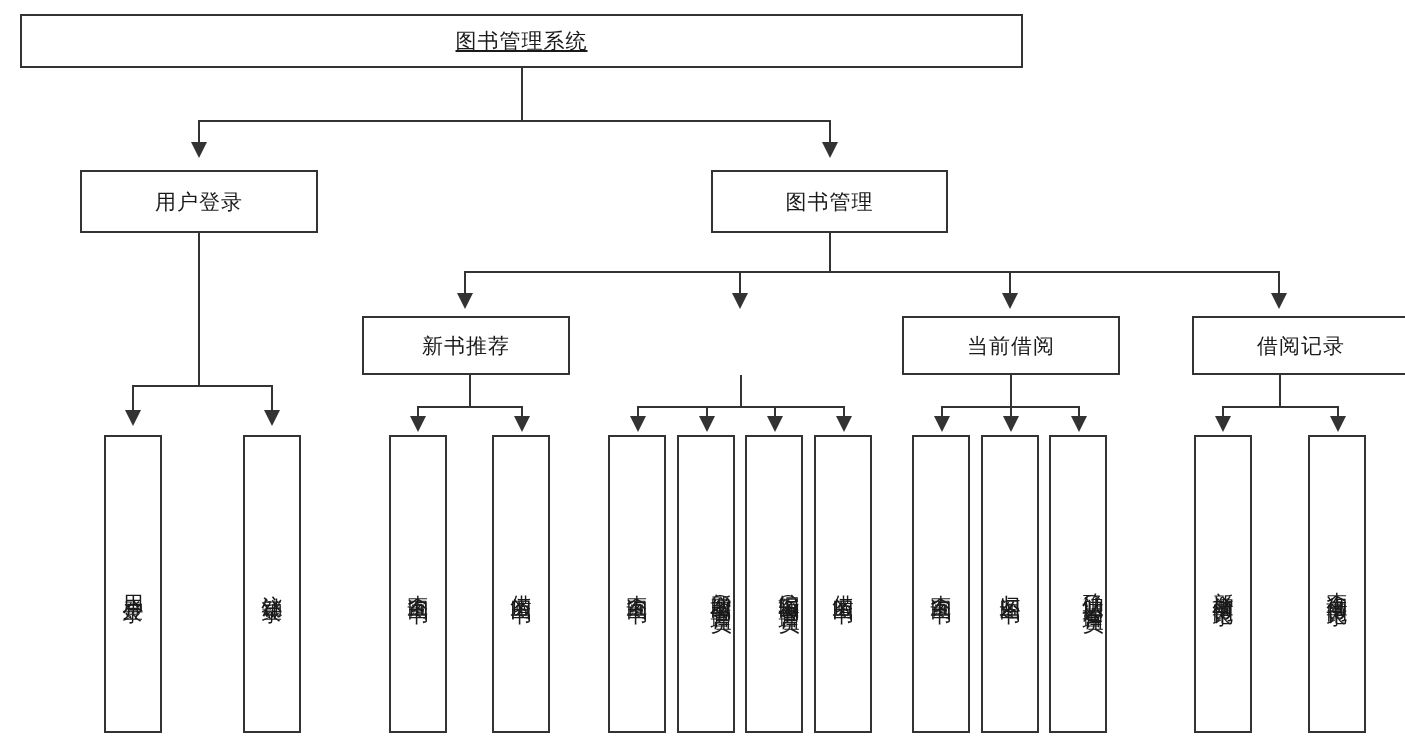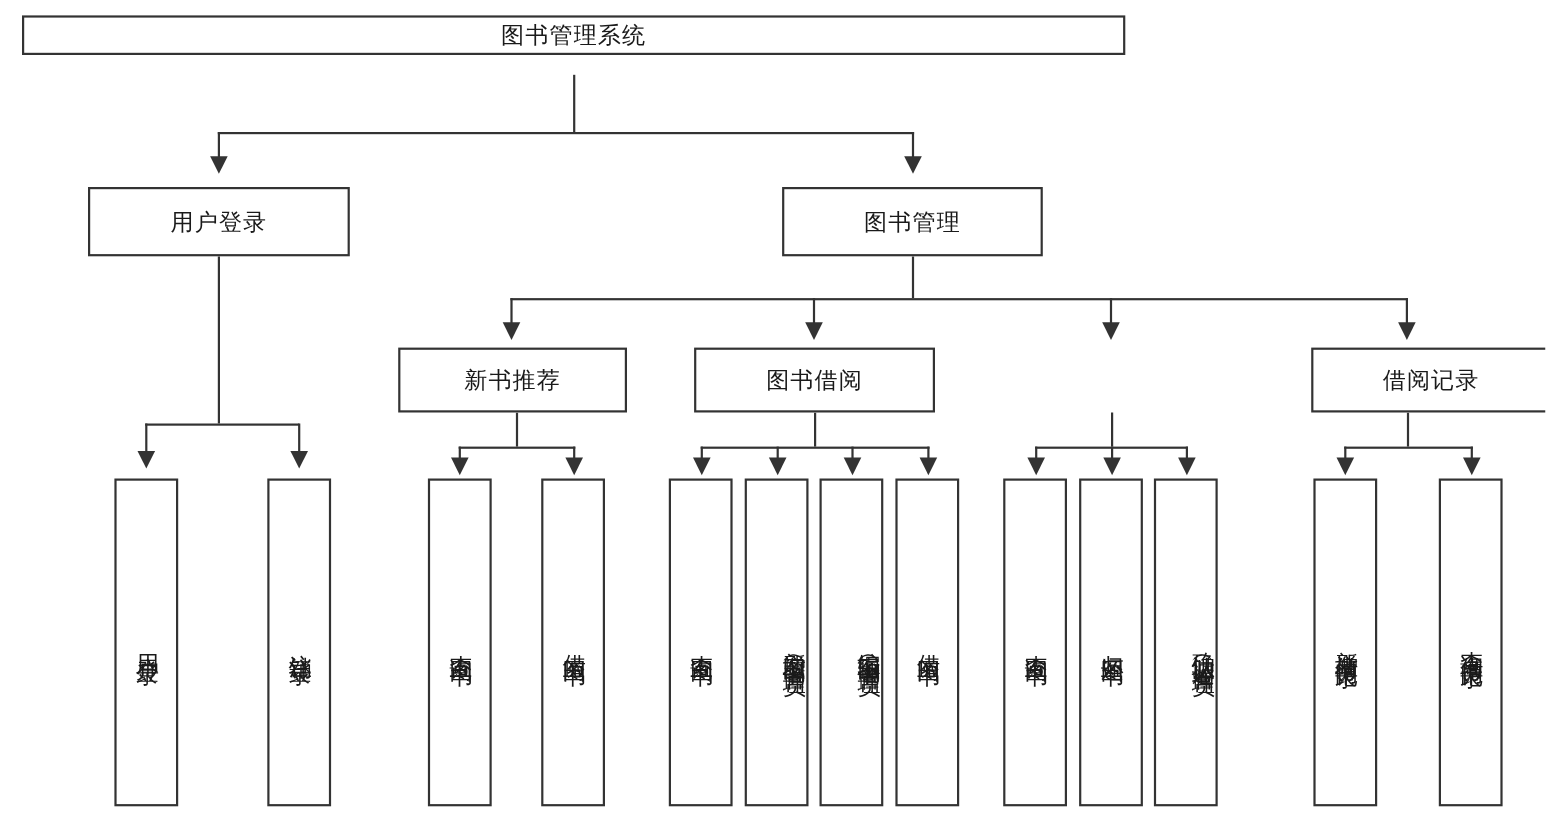--- a/index.html
+++ b/index.html
@@ -76,21 +76,21 @@
     color: #c2c2c2;
     white-space: nowrap;
     z-index: 5;
   }
 </style>
 </head>
 <body>
 
 <div id="canvas">
 
-  <div class="node h" style="left:20px; top:14px; width:1003px; height:36px;">图书管理系统</div>
+  <div class="node h" style="left:20px; top:14px; width:1003px; height:54px;text-decoration:underline;">图书管理系统</div>
 
   <div class="edge vline" style="left:521px; top:68px; height:52px;"></div>
 
   <div class="edge hline" style="left:198px; top:120px; width:633px;"></div>
 
   <div class="edge vline" style="left:198px; top:120px; height:28px;"></div>
   <div class="arrow" style="left:191px; top:142px;"></div>
   <div class="edge vline" style="left:829px; top:120px; height:28px;"></div>
   <div class="arrow" style="left:822px; top:142px;"></div>
 
@@ -113,21 +113,21 @@
   <div class="edge vline" style="left:464px; top:271px; height:28px;"></div>
   <div class="arrow" style="left:457px; top:293px;"></div>
   <div class="edge vline" style="left:739px; top:271px; height:28px;"></div>
   <div class="arrow" style="left:732px; top:293px;"></div>
   <div class="edge vline" style="left:1009px; top:271px; height:28px;"></div>
   <div class="arrow" style="left:1002px; top:293px;"></div>
   <div class="edge vline" style="left:1278px; top:271px; height:28px;"></div>
   <div class="arrow" style="left:1271px; top:293px;"></div>
 
   <div class="node h" style="left:362px; top:316px; width:208px; height:59px;">新书推荐</div>
-  <div class="node h" style="left:631px; top:316px; width:219px; height:59px;">图书借阅</div>
+  <div class="node h" style="left:902px; top:316px; width:218px; height:59px;">当前借阅</div>
   <div class="node h" style="left:1192px; top:316px; width:218px; height:59px;">借阅记录</div>
 
   <div class="edge vline" style="left:469px; top:375px; height:31px;"></div>
   <div class="edge hline" style="left:417px; top:406px; width:106px;"></div>
   <div class="edge vline" style="left:417px; top:406px; height:14px;"></div>
   <div class="arrow" style="left:410px; top:416px;"></div>
   <div class="edge vline" style="left:521px; top:406px; height:14px;"></div>
   <div class="arrow" style="left:514px; top:416px;"></div>
 
   <div class="node v mid" style="left:389px; top:435px; width:58px; height:298px;">查询图书</div>

